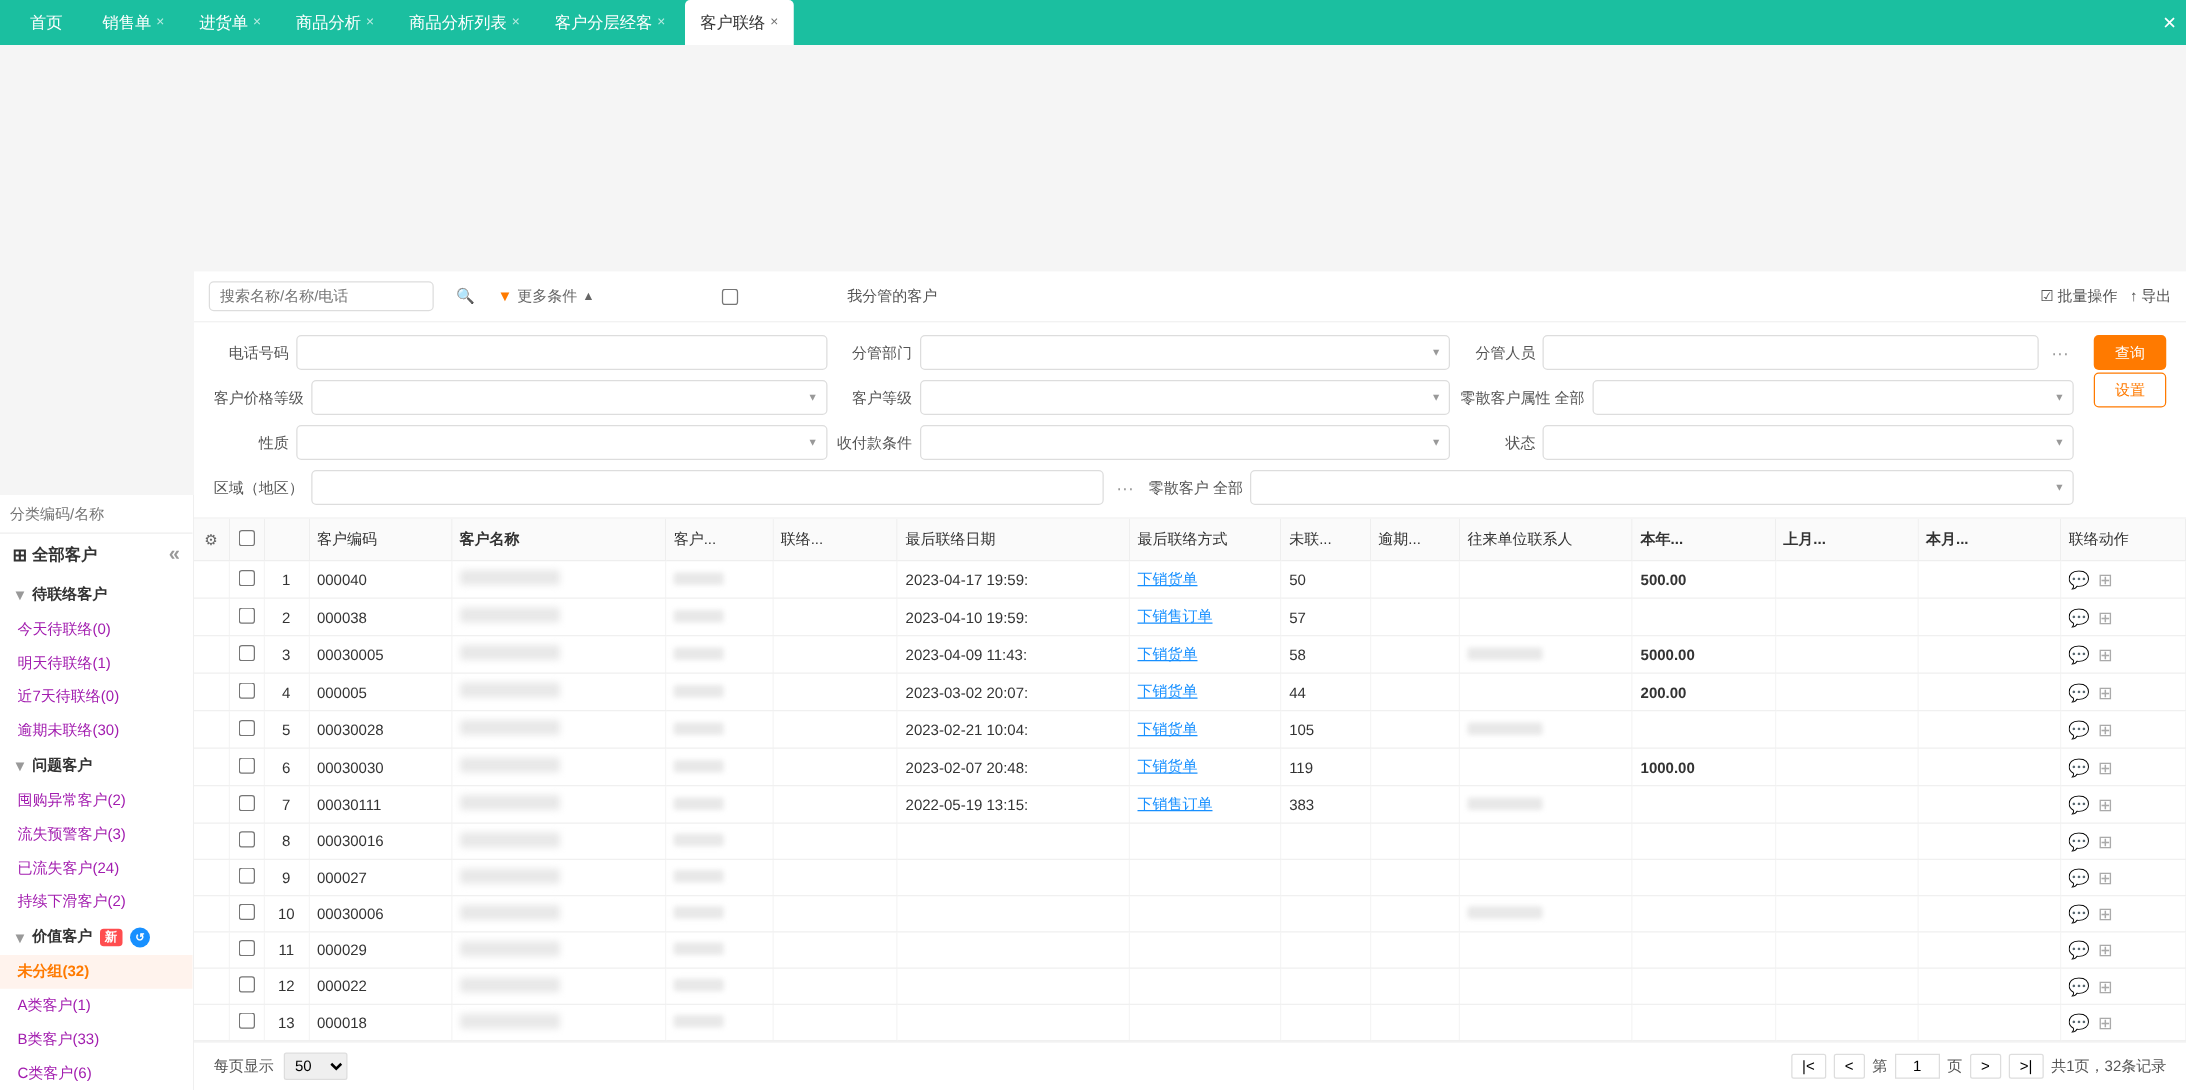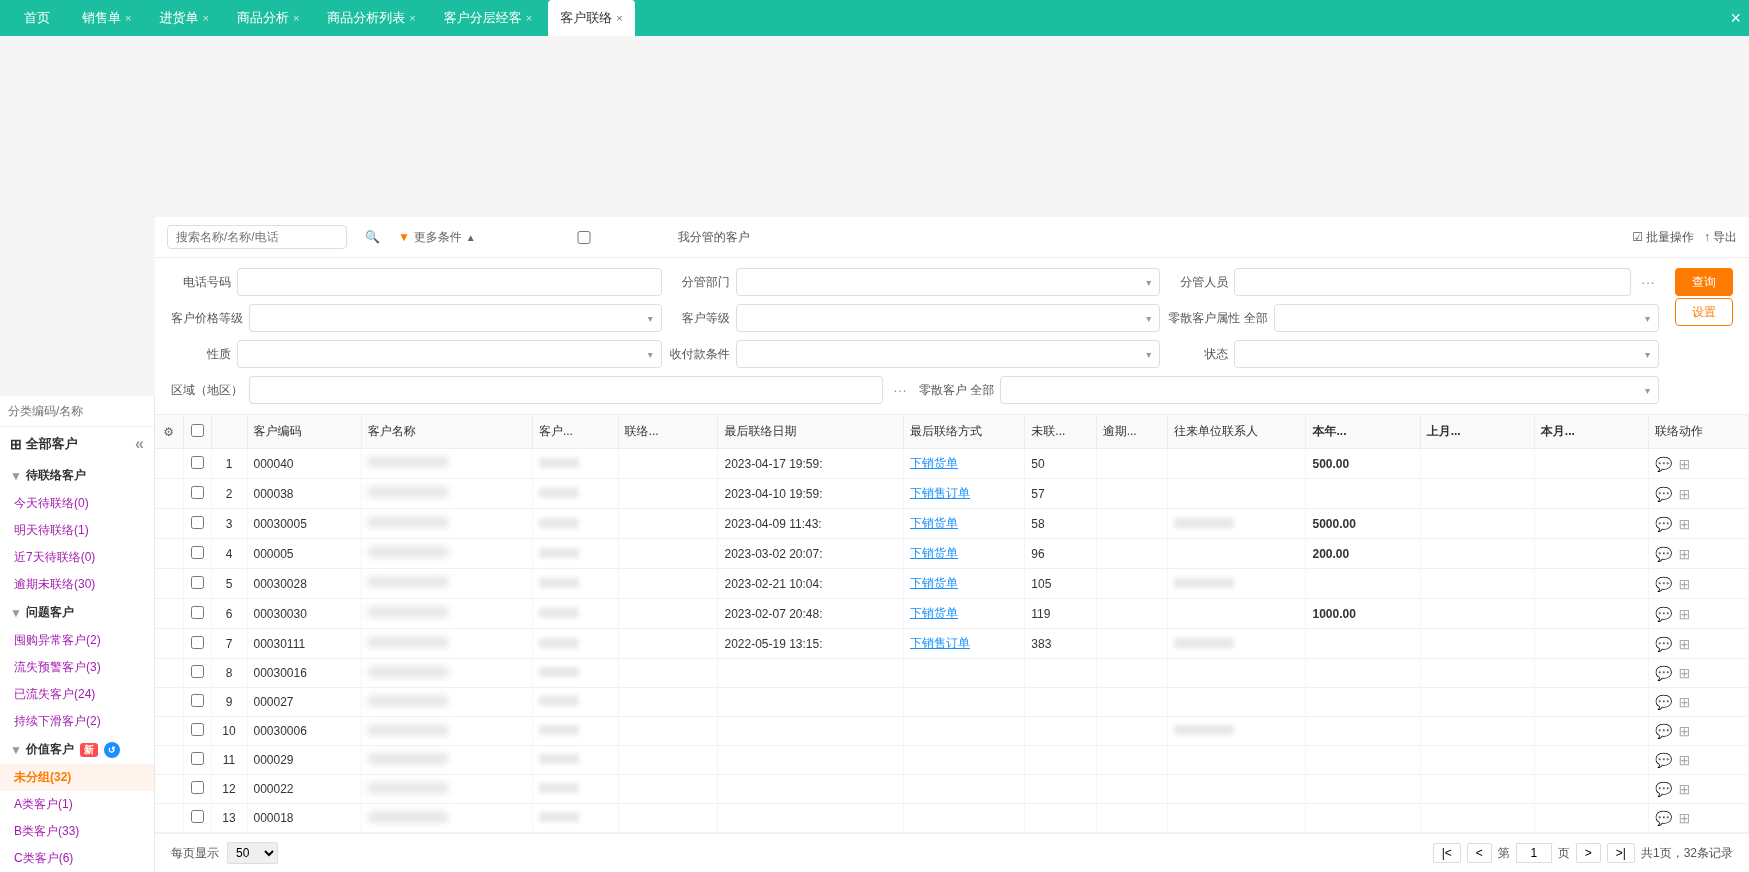--- a/index.html
+++ b/index.html
@@ -269,21 +269,21 @@
     table td {
       border-bottom: 1px solid #f0f0f0;
       border-right: 1px solid #f5f5f5;
       padding: 6px 6px;
       white-space: nowrap;
       color: #333;
     }
     .col-no { width: 36px; text-align: center; }
     .col-check { width: 28px; text-align: center; }
     .col-code { min-width: 80px; }
-    .col-name { min-width: 120px; }
+    .col-name { min-width: 120px; font-weight: bold; }
     .col-level { min-width: 60px; }
     .col-contact { min-width: 70px; }
     .col-date { min-width: 130px; }
     .col-method { min-width: 80px; }
     .col-days { min-width: 50px; }
     .col-overdue { min-width: 50px; margin-left: 23px; }
     .col-unit { min-width: 90px; }
     .col-amount { min-width: 80px; font-weight: bold; }
     .col-action { min-width: 70px; }
     .link-text { color: #1890ff; cursor: pointer; text-decoration: underline; }
@@ -661,21 +661,21 @@
             <tr>
     <td></td>
     <td class="col-check"><input type="checkbox" style=""></td>
     <td class="col-no">4</td>
     <td class="col-code">000005</td>
     <td class="col-name"><span style="filter:blur(3px); color:#888; background:#e8e8e8; border-radius:2px; display:inline-block; width:80px; height:12px;"></span></td>
     <td class="col-level"><span style="filter:blur(2px);background:#e8e8e8;display:inline-block;width:40px;height:10px;border-radius:2px;"></span></td>
     <td class="col-contact"></td>
     <td class="col-date">2023-03-02 20:07:</td>
     <td class="col-method"><span class="link-text">下销货单</span></td>
-    <td class="col-days">96</td>
+    <td class="col-days">44</td>
     <td class="col-overdue"></td>
     <td class="col-unit"></td>
     <td class="col-amount">200.00</td>
     <td class="col-amount"></td>
     <td class="col-amount"></td>
     <td class="col-action">
       <div class="action-icons">
         <span class="action-icon" title="联络">💬</span>
         <span class="action-icon" title="更多">⊞</span>
       </div>

